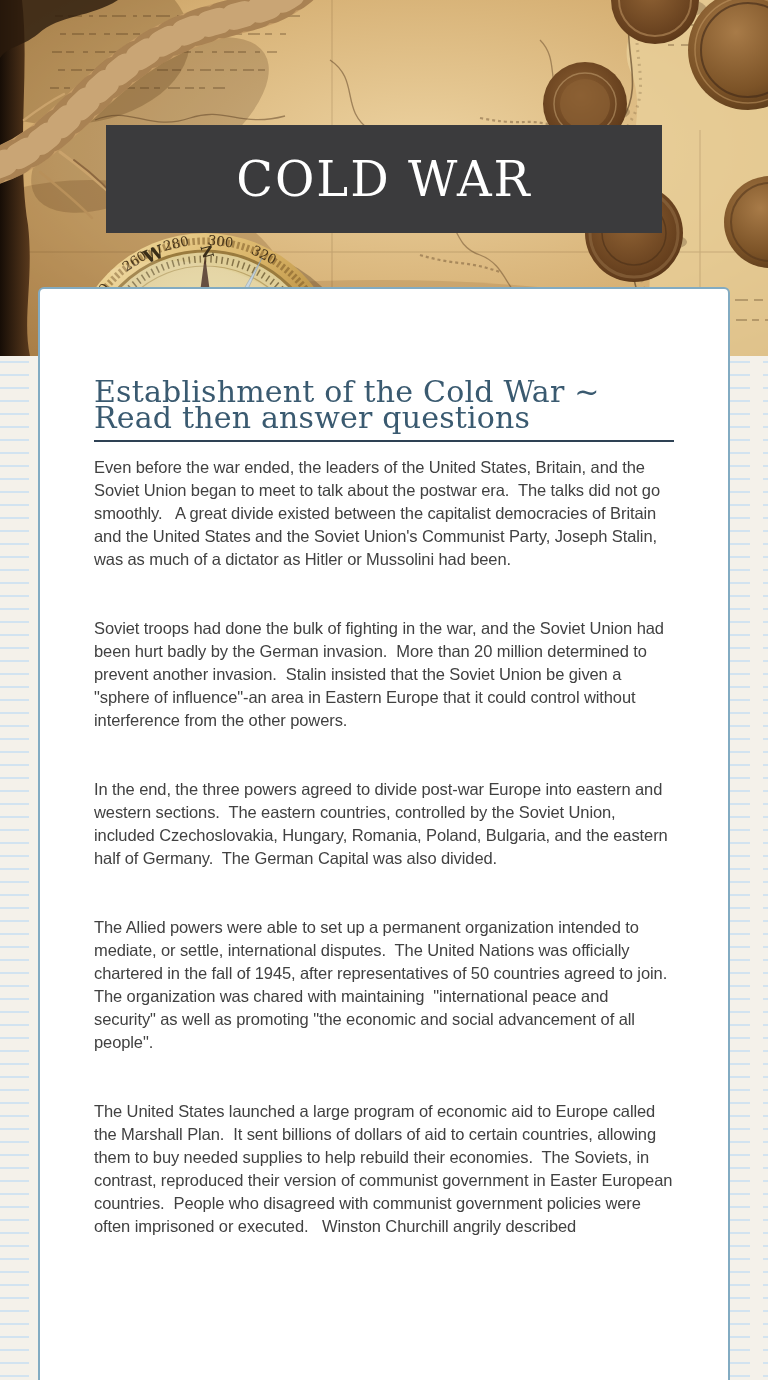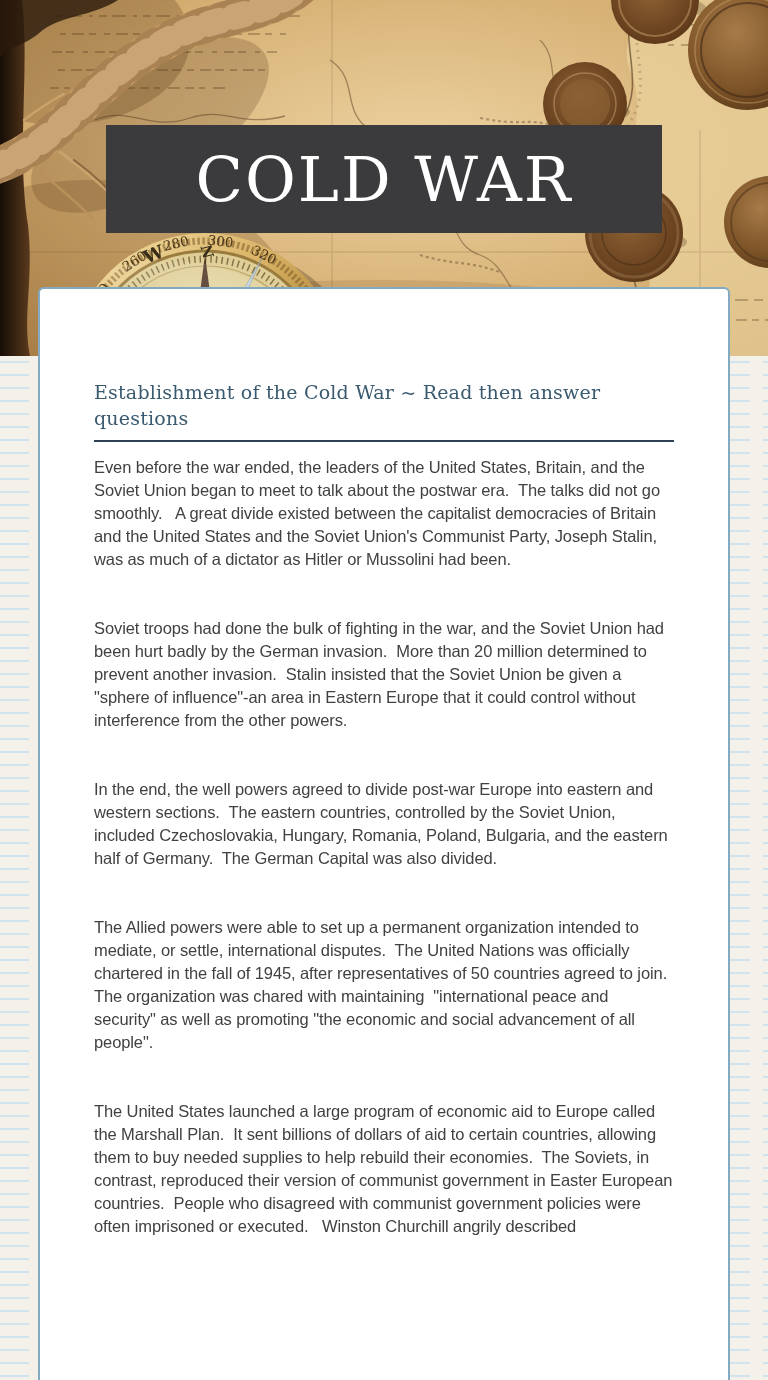--- a/index.html
+++ b/index.html
@@ -26,39 +26,39 @@
   .banner {
     position: absolute; left: 106px; top: 125px;
     width: 556px; height: 108px;
     background: var(--banner-bg, #3b3b3d);
     display: flex; align-items: center; justify-content: center;
   }
   .banner h1 {
     margin: 16px;
     font-family: "DejaVu Serif", serif;
     font-weight: normal;
-    font-size: 62px;
+    font-size: 48px;
     letter-spacing: 2px;
     color: var(--banner-text, #ffffff);
     white-space: nowrap;
   }
   .card {
     position: absolute; left: 38px; top: 287px;
     width: 692px; height: 1160px;
     box-sizing: border-box;
     background: var(--card-bg, #ffffff);
     border: 2px solid var(--card-border, #82abc2);
     border-radius: 6px;
     padding: 90px 54px 40px 54px;
   }
   .card h2 {
     margin: 0;
     font-family: "DejaVu Serif", serif;
     font-weight: 500;
-    font-size: 19px;
+    font-size: 30px;
     line-height: 26px;
     letter-spacing: 0.2px;
     color: var(--heading-color, #3a5a70);
   }
   .card hr {
     border: none;
     border-top: 2px solid var(--divider-color, #2e4154);
     margin: 9px 0 14px 0;
   }
   .card p {
@@ -235,16 +235,16 @@
   <div class="banner">
     <h1>COLD WAR</h1>
   </div>
 </div>
 
 <div class="card">
   <h2>Establishment of the Cold War ~ Read then answer questions</h2>
   <hr>
   <p>Even before the war ended, the leaders of the United States, Britain, and the Soviet Union began to meet to talk about the postwar era.  The talks did not go smoothly.   A great divide existed between the capitalist democracies of Britain and the United States and the Soviet Union's Communist Party, Joseph Stalin, was as much of a dictator as Hitler or Mussolini had been.</p>
   <p>Soviet troops had done the bulk of fighting in the war, and the Soviet Union had been hurt badly by the German invasion.  More than 20 million determined to prevent another invasion.  Stalin insisted that the Soviet Union be given a "sphere of influence"-an area in Eastern Europe that it could control without interference from the other powers.</p>
-  <p>In the end, the well powers agreed to divide post-war Europe into eastern and western sections.  The eastern countries, controlled by the Soviet Union, included Czechoslovakia, Hungary, Romania, Poland, Bulgaria, and the eastern half of Germany.  The German Capital was also divided.</p>
+  <p>In the end, the three powers agreed to divide post-war Europe into eastern and western sections.  The eastern countries, controlled by the Soviet Union, included Czechoslovakia, Hungary, Romania, Poland, Bulgaria, and the eastern half of Germany.  The German Capital was also divided.</p>
   <p>The Allied powers were able to set up a permanent organization intended to mediate, or settle, international disputes.  The United Nations was officially chartered in the fall of 1945, after representatives of 50 countries agreed to join.  The organization was chared with maintaining  "international peace and security" as well as promoting "the economic and social advancement of all people".</p>
   <p>The United States launched a large program of economic aid to Europe called the Marshall Plan.  It sent billions of dollars of aid to certain countries, allowing them to buy needed supplies to help rebuild their economies.  The Soviets, in contrast, reproduced their version of communist government in Easter European countries.  People who disagreed with communist government policies were often imprisoned or executed.   Winston Churchill angrily described</p>
 </div>
 
 </body></html>

